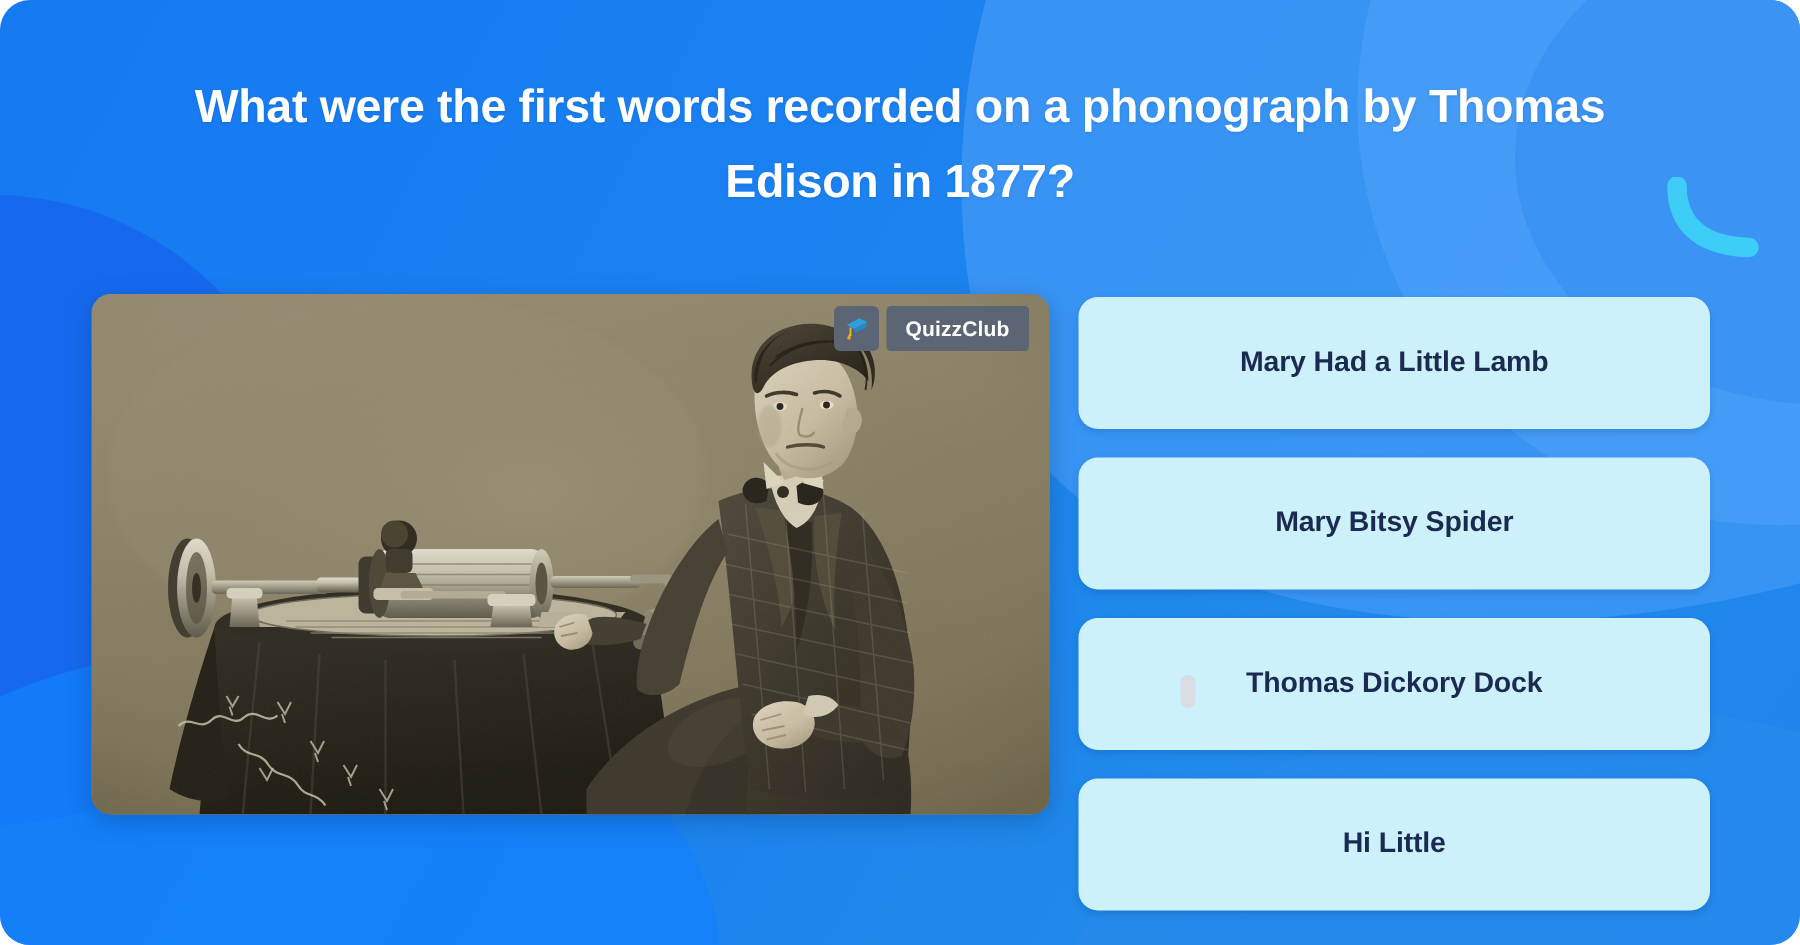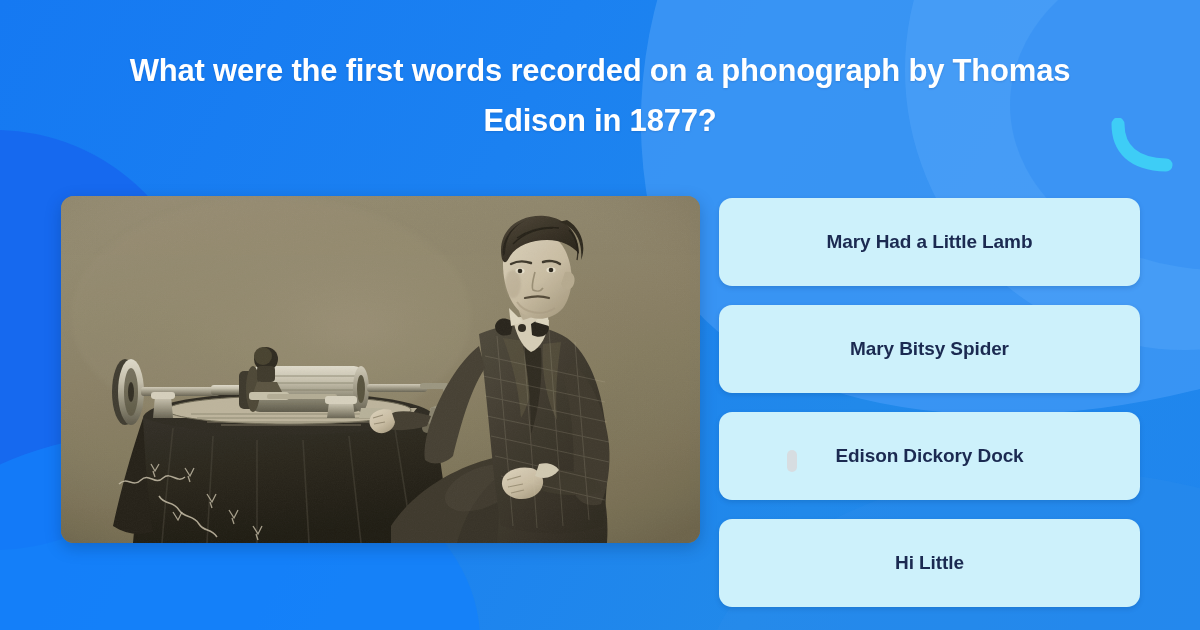--- a/index.html
+++ b/index.html
@@ -9,20 +9,21 @@
     width:1200px; height:630px;
     overflow:hidden;
     font-family:"Liberation Sans", sans-serif;
   }
 
   #stage {
     position:relative;
     width:1200px; height:630px;
     background:linear-gradient(118deg, #1579f2 0%, #1b81f1 38%, #2189ea 70%, #1f85ee 100%);
     overflow:hidden;
+    border-radius:20px;
   }
 
   
   .bg-layer { position:absolute; inset:0; overflow:hidden; pointer-events:none; }
 
   
   .blob-sweep {
     position:absolute;
     left:620px; top:-330px;
     width:900px; height:740px;
@@ -450,31 +451,43 @@
 
         <path d="M456 106 C464 118 482 120 494 112" stroke="#ab9f86" stroke-width="2" fill="none" opacity=".6"></path>
 
         <ellipse cx="452" cy="88" rx="8" ry="14" fill="#ab9f86" opacity=".35" filter="url(#soft)"></ellipse>
       </g>
 
       <rect width="639" height="347" filter="url(#grainF)" opacity=".55"></rect>
       <rect width="639" height="347" fill="#6b5f3c" opacity=".07"></rect>
     </svg>
 
+    <div class="watermark">
+      <div class="wm-badge">
+        <svg width="20" height="20" viewBox="0 0 20 20">
+          <path d="M3.5 7.6 L11.8 3.2 L17.2 5.6 L8.4 10.4 Z" fill="#2f9fe0"></path>
+          <path d="M8.4 10.4 L17.2 5.6 L16.4 9.4 L9.2 13.0 Z" fill="#2489c6"></path>
+          <path d="M5.4 9.0 L5.4 13.4 C5.4 13.4 4.2 14.8 4.6 16.2
+                   C5.6 15.4 6.6 15.0 6.6 15.0 L6.6 9.8 Z" fill="#f2b61c"></path>
+          <circle cx="5.0" cy="16.2" r="1.25" fill="#e8a50f"></circle>
+        </svg>
+      </div>
+      <div class="wm-pill">QuizzClub</div>
+    </div>
   </div>
 
   <div class="answers">
     <div class="answer">
       <span>Mary Had a Little Lamb</span>
     </div>
     <div class="answer">
       <span>Mary Bitsy Spider</span>
     </div>
     <div class="answer">
-      <span>Edison Dickory Dock</span>
+      <span>Thomas Dickory Dock</span>
     </div>
     <div class="answer">
       <span>Hi Little</span>
     </div>
   </div>
 
   <div class="caret"></div>
 
 </div>
 

